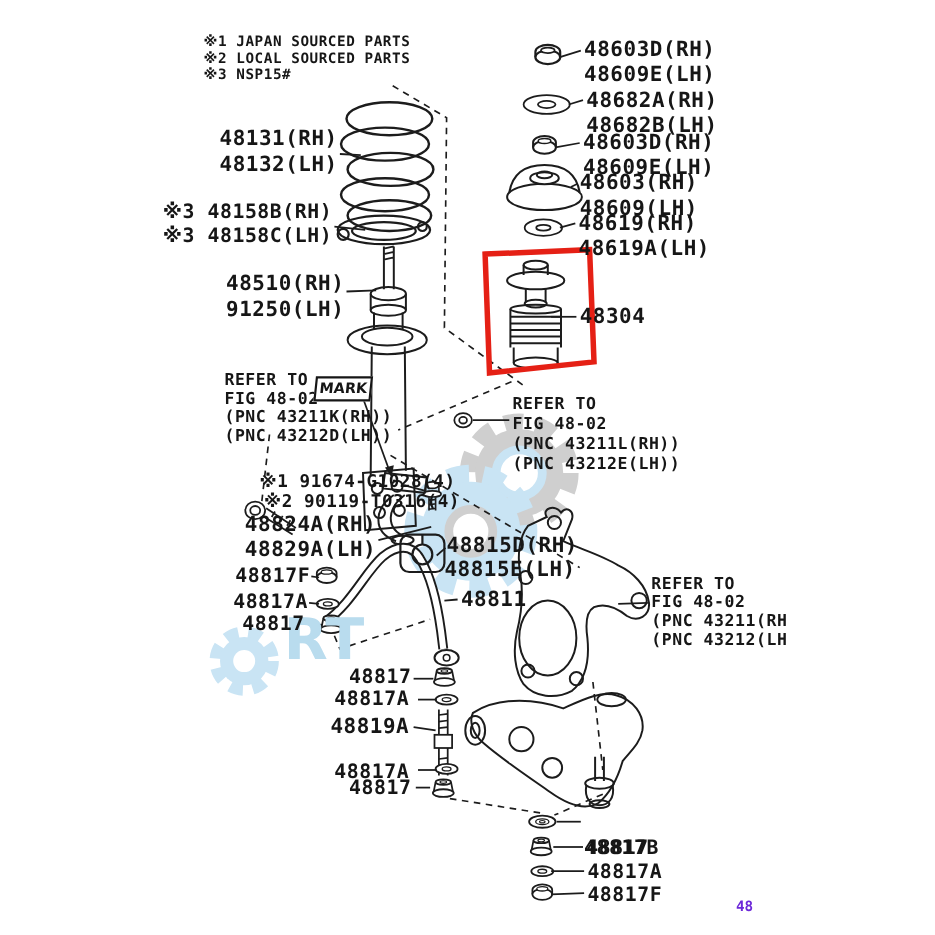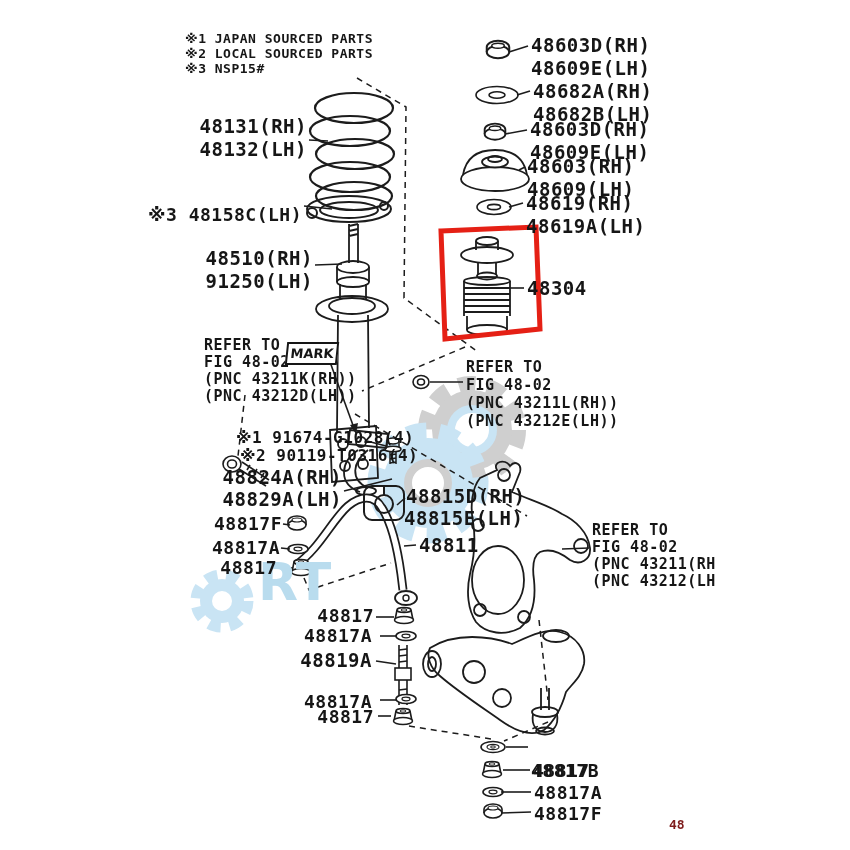--- a/index.html
+++ b/index.html
@@ -14,21 +14,21 @@
   .s15{font-size:15px;line-height:17px;}
   .s13{font-size:13px;line-height:15px;}
   .ra{text-align:center;}
   #mark-box{position:absolute;left:286px;top:342px;width:48px;height:19px;border:2px solid #161616;
             background:#fff;text-align:center;font-size:13px;font-weight:bold;color:#161616;
             line-height:19px;font-family:"DejaVu Sans","Liberation Sans",sans-serif;transform:skewX(-6deg);}
   .wm{position:absolute;font-family:"DejaVu Sans","Liberation Sans",sans-serif;font-weight:bold;pointer-events:none;}
   #wm-rt{left:258px;top:552px;font-size:52px;color:#b9dcee;}
   #wm-autopart{left:356px;top:552px;font-size:64px;color:#d2d2d2;}
   #wm-sub{left:306px;top:646px;font-size:23px;color:#bcdff0;letter-spacing:6px;font-weight:normal;}
-  #page-num{position:absolute;left:669px;top:817px;font-size:13px;font-weight:bold;color:#7f1d1d;}
+  #page-num{position:absolute;left:669px;top:817px;font-size:13px;font-weight:bold;color:#6d28d9;}
 </style>
 </head>
 <body>
 
 <div id="stage">
 
   <svg width="850" height="850" viewBox="0 0 850 850">
     <defs>
       <g id="nut">
         <path d="M-9,0 l0,-4 a9,5 0 0,1 18,0 l0,4" fill="#fff" stroke="#1c1c1c" stroke-width="1.6"></path>
@@ -274,20 +274,21 @@
 
   <div class="wm" id="wm-rt">RT</div>
 
   <div class="lbl s13" style="left:185px;top:31px">※1 JAPAN SOURCED PARTS</div>
   <div class="lbl s13" style="left:185px;top:46px">※2 LOCAL SOURCED PARTS</div>
   <div class="lbl s13" style="left:185px;top:61px">※3 NSP15#</div>
 
   <div class="lbl s19 ra" style="right:543px;top:116px">48131(RH)</div>
   <div class="lbl s19 ra" style="right:543px;top:139px">48132(LH)</div>
 
+  <div class="lbl s18 ra" style="right:548px;top:183px">※3 48158B(RH)</div>
   <div class="lbl s18 ra" style="right:548px;top:205px">※3 48158C(LH)</div>
 
   <div class="lbl s19 ra" style="right:537px;top:248px">48510(RH)</div>
   <div class="lbl s19 ra" style="right:537px;top:271px">91250(LH)</div>
 
   <div class="lbl s19" style="left:531px;top:35px">48603D(RH)</div>
   <div class="lbl s19" style="left:531px;top:58px">48609E(LH)</div>
 
   <div class="lbl s19" style="left:533px;top:81px">48682A(RH)</div>
   <div class="lbl s19" style="left:533px;top:104px">48682B(LH)</div>

